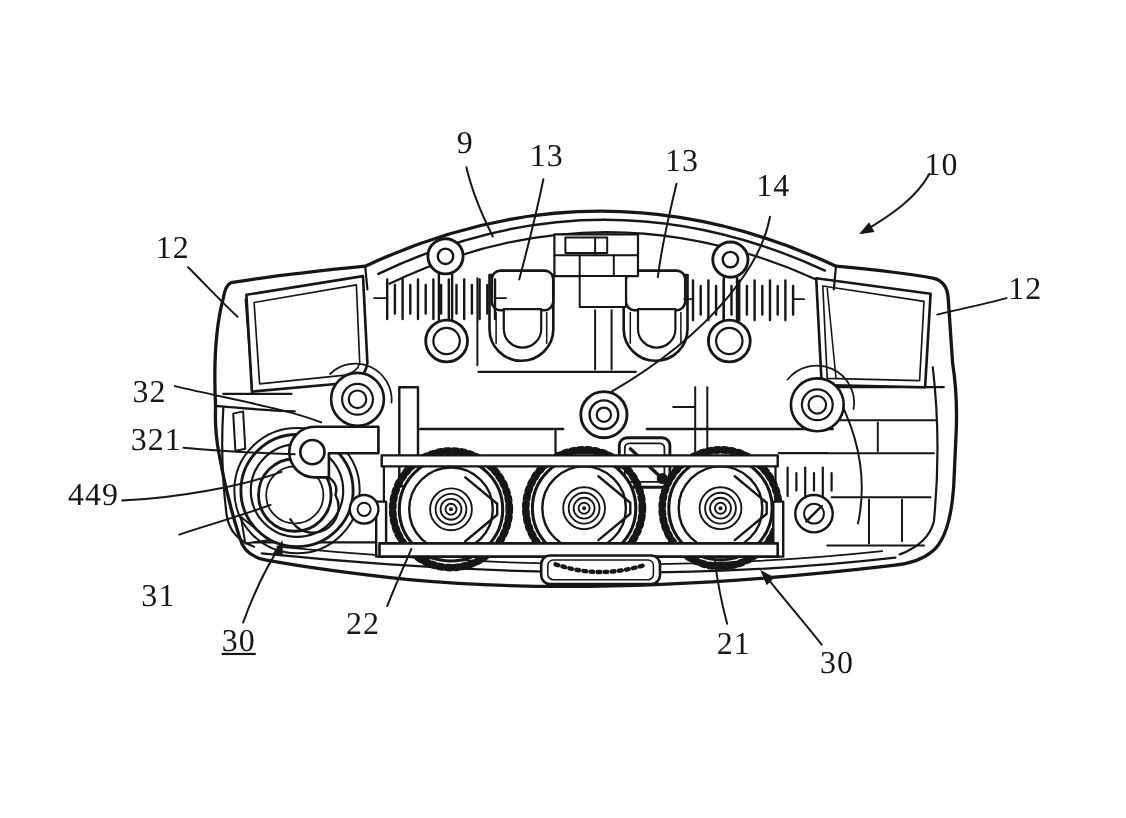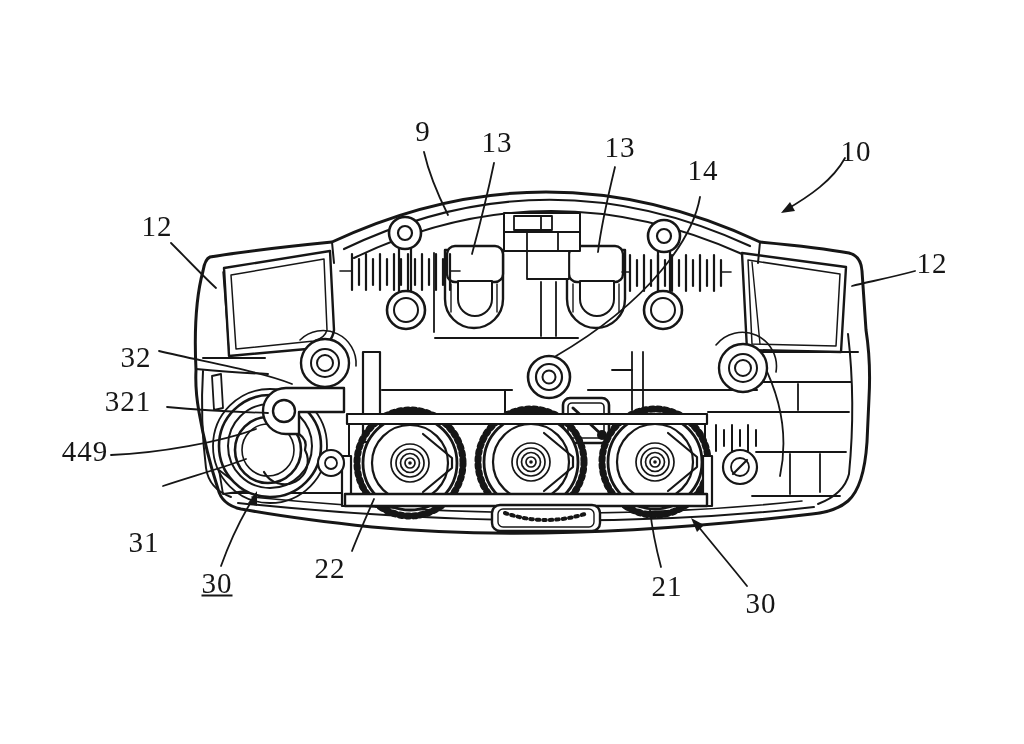--- a/index.html
+++ b/index.html
@@ -289,21 +289,21 @@
 </svg>
 
   <div class="ref-label" style="left:856px;top:139px;margin-top:12px;">10</div>
   <div class="ref-label" style="left:423px;top:131px;">9</div>
   <div class="ref-label" style="left:497px;top:142px;">13</div>
   <div class="ref-label" style="left:620px;top:147px;">13</div>
   <div class="ref-label" style="left:703px;top:170px;">14</div>
   <div class="ref-label" style="left:157px;top:226px;">12</div>
   <div class="ref-label" style="left:932px;top:263px;">12</div>
   <div class="ref-label" style="left:136px;top:341px;margin-top:16px;">32</div>
-  <div class="ref-label" style="left:128px;top:401px;">321</div>
+  <div class="ref-label" style="left:142px;top:401px;">321</div>
   <div class="ref-label" style="left:85px;top:451px;">449</div>
   <div class="ref-label" style="left:144px;top:498px;margin-top:44px;">31</div>
   <div class="ref-label" style="left:217px;top:583px;text-decoration:underline;">30</div>
   <div class="ref-label" style="left:330px;top:568px;">22</div>
   <div class="ref-label" style="left:667px;top:586px;">21</div>
   <div class="ref-label" style="left:761px;top:603px;">30</div>
 
 </div>
 
 </body></html>

